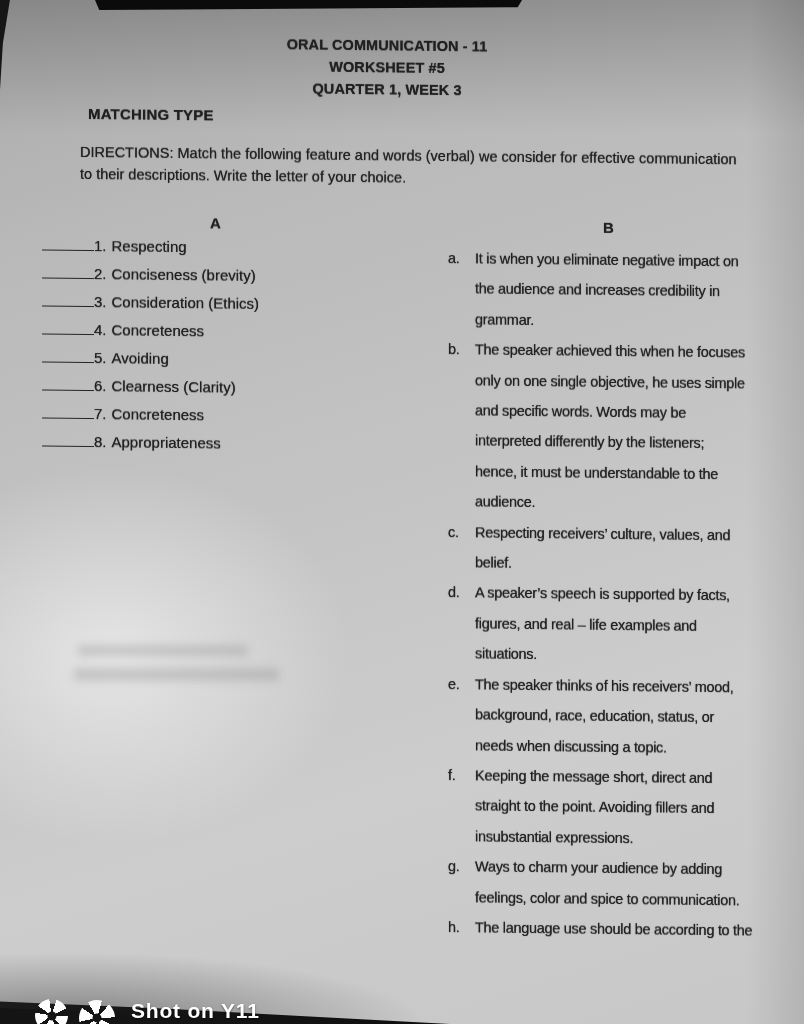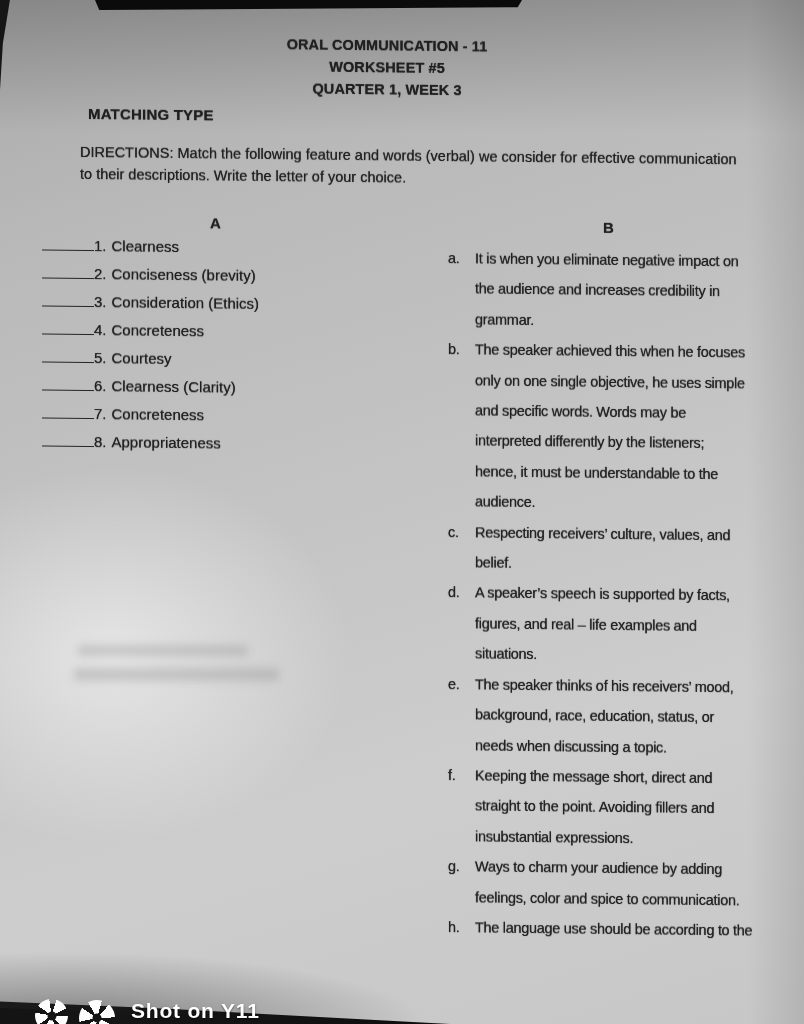--- a/index.html
+++ b/index.html
@@ -96,25 +96,25 @@
       <div class="thick">QUARTER 1, WEEK 3</div>
     </div>
 
     <div class="matching-type thick">MATCHING TYPE</div>
 
     <div class="directions thick">DIRECTIONS: Match the following feature and words (verbal) we consider for effective communication
 to their descriptions. Write the letter of your choice.</div>
 
     <div class="col-a">
       <div class="a-header thick">A</div>
-      <div class="a-item"><span class="a-blank"></span><span class="a-num thick">1.</span><span class="thick">Clearness</span></div>
+      <div class="a-item"><span class="a-blank"></span><span class="a-num thick">1.</span><span class="thick">Respecting</span></div>
       <div class="a-item"><span class="a-blank"></span><span class="a-num thick">2.</span><span class="thick">Conciseness (brevity)</span></div>
       <div class="a-item"><span class="a-blank"></span><span class="a-num thick">3.</span><span class="thick">Consideration (Ethics)</span></div>
       <div class="a-item"><span class="a-blank"></span><span class="a-num thick">4.</span><span class="thick">Concreteness</span></div>
-      <div class="a-item"><span class="a-blank"></span><span class="a-num thick">5.</span><span class="thick">Courtesy</span></div>
+      <div class="a-item"><span class="a-blank"></span><span class="a-num thick">5.</span><span class="thick">Avoiding</span></div>
       <div class="a-item"><span class="a-blank"></span><span class="a-num thick">6.</span><span class="thick">Clearness (Clarity)</span></div>
       <div class="a-item"><span class="a-blank"></span><span class="a-num thick">7.</span><span class="thick">Concreteness</span></div>
       <div class="a-item"><span class="a-blank"></span><span class="a-num thick">8.</span><span class="thick">Appropriateness</span></div>
     </div>
 
     <div class="col-b">
       <div class="b-header thick">B</div>
       <div class="b-item">
           <span class="b-letter thick">a.</span>
           <span class="b-text thick">It is when you eliminate negative impact on

